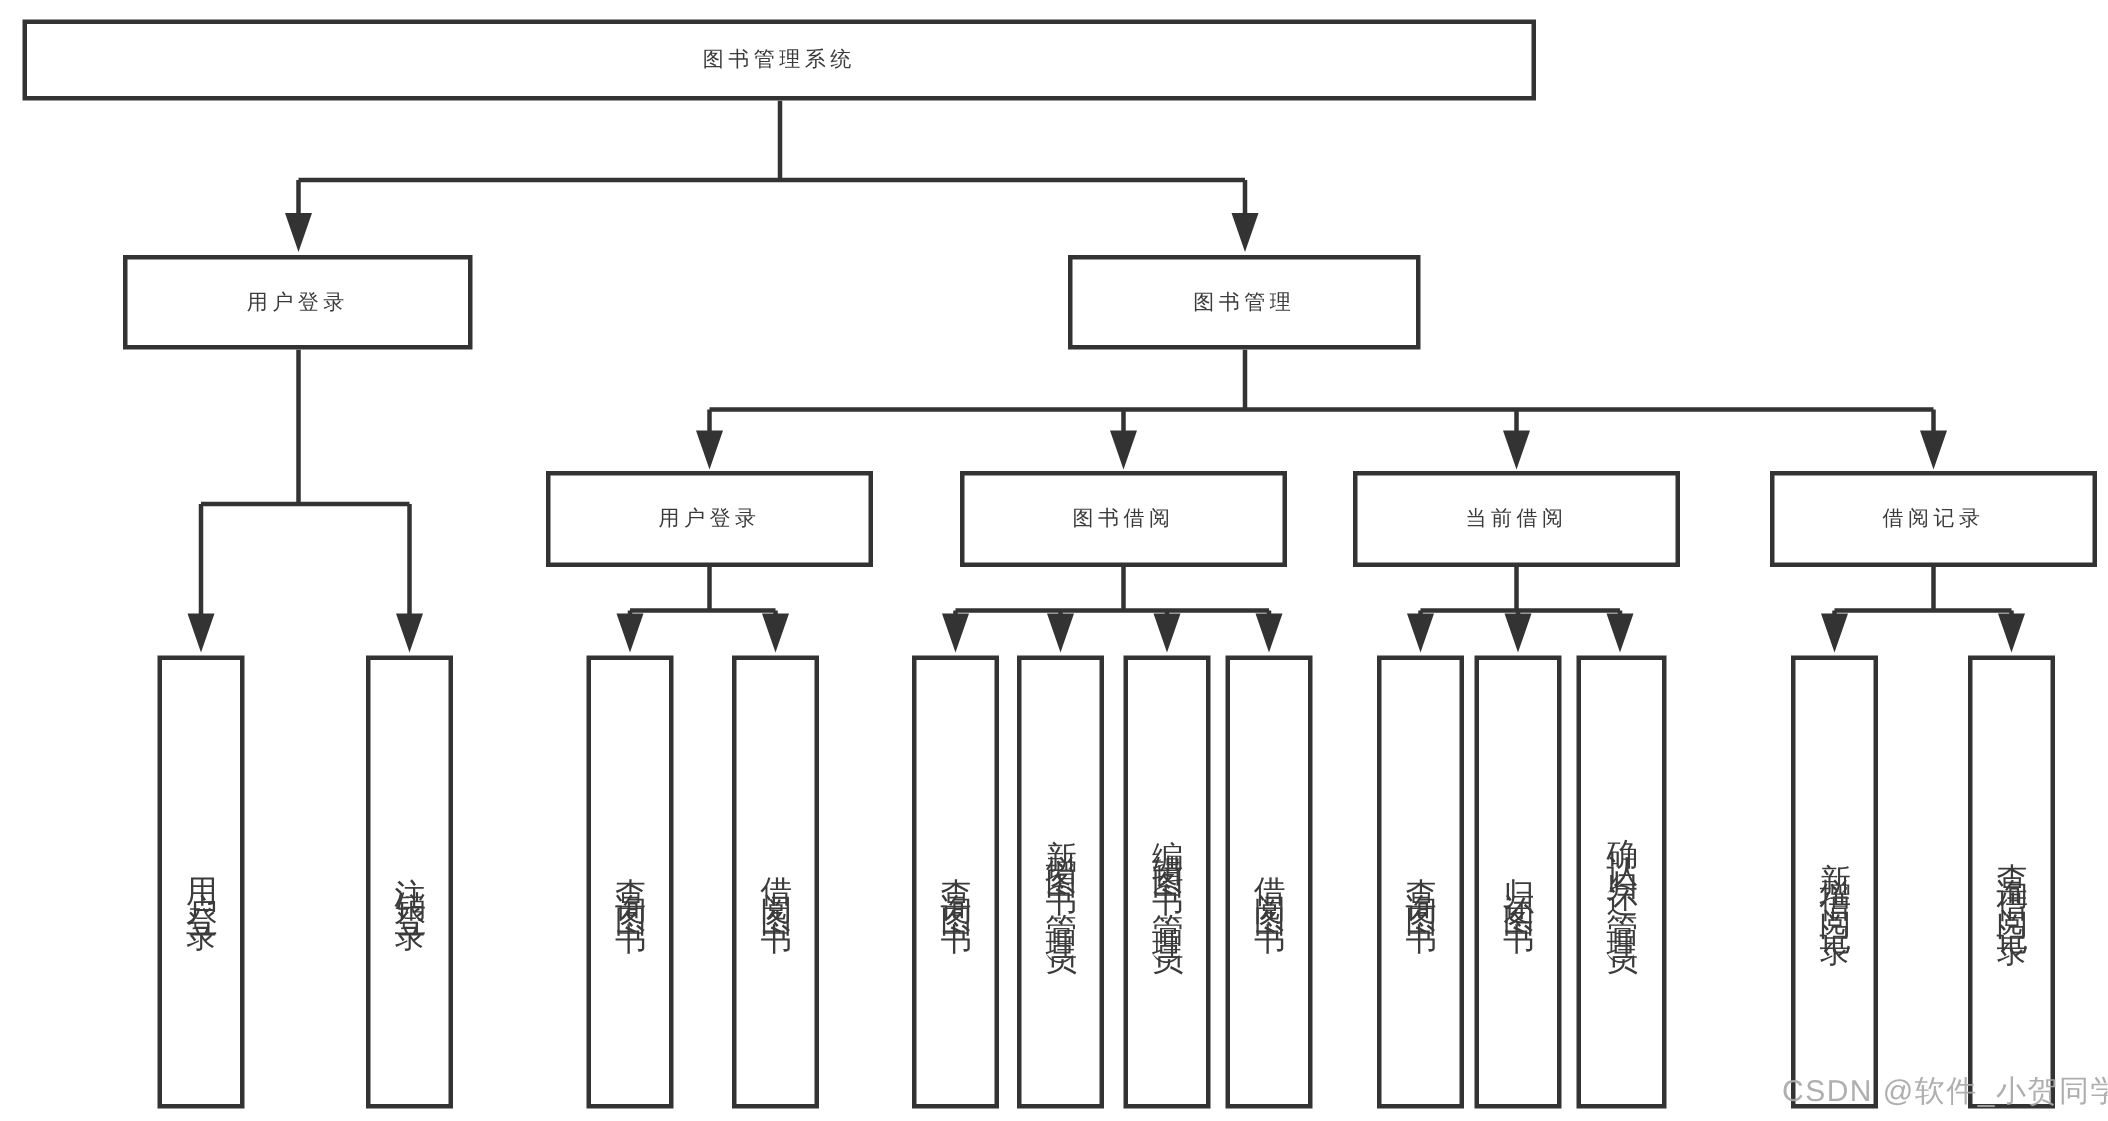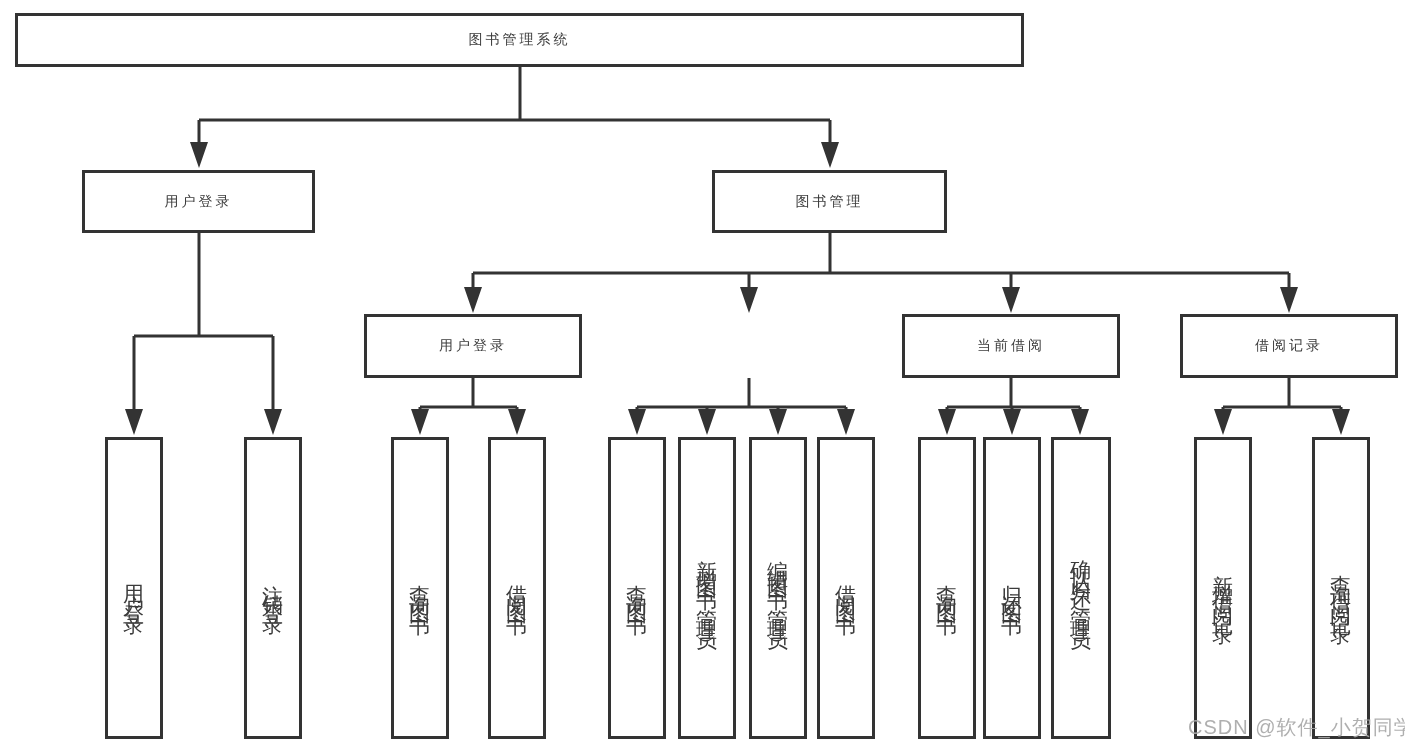--- a/index.html
+++ b/index.html
@@ -68,20 +68,23 @@
   <div class="node lvl-h" style="left:82px;top:170px;width:233px;height:63px">
     <span>用户登录</span>
   </div>
   <div class="node lvl-h" style="left:712px;top:170px;width:235px;height:63px">
     <span>图书管理</span>
   </div>
 
   <div class="node lvl-h" style="left:364px;top:314px;width:218px;height:64px">
     <span>用户登录</span>
   </div>
+  <div class="node lvl-h" style="left:640px;top:314px;width:218px;height:64px">
+    <span>图书借阅</span>
+  </div>
   <div class="node lvl-h" style="left:1180px;top:314px;width:218px;height:64px">
     <span>借阅记录</span>
   </div>
   <div class="node lvl-h" style="left:902px;top:314px;width:218px;height:64px">
     <span>当前借阅</span>
   </div>
 
   <div class="node lvl-v" style="left:105px;top:437px;width:58px;height:302px">
     <span class="vtext">用户登录</span>
   </div>

